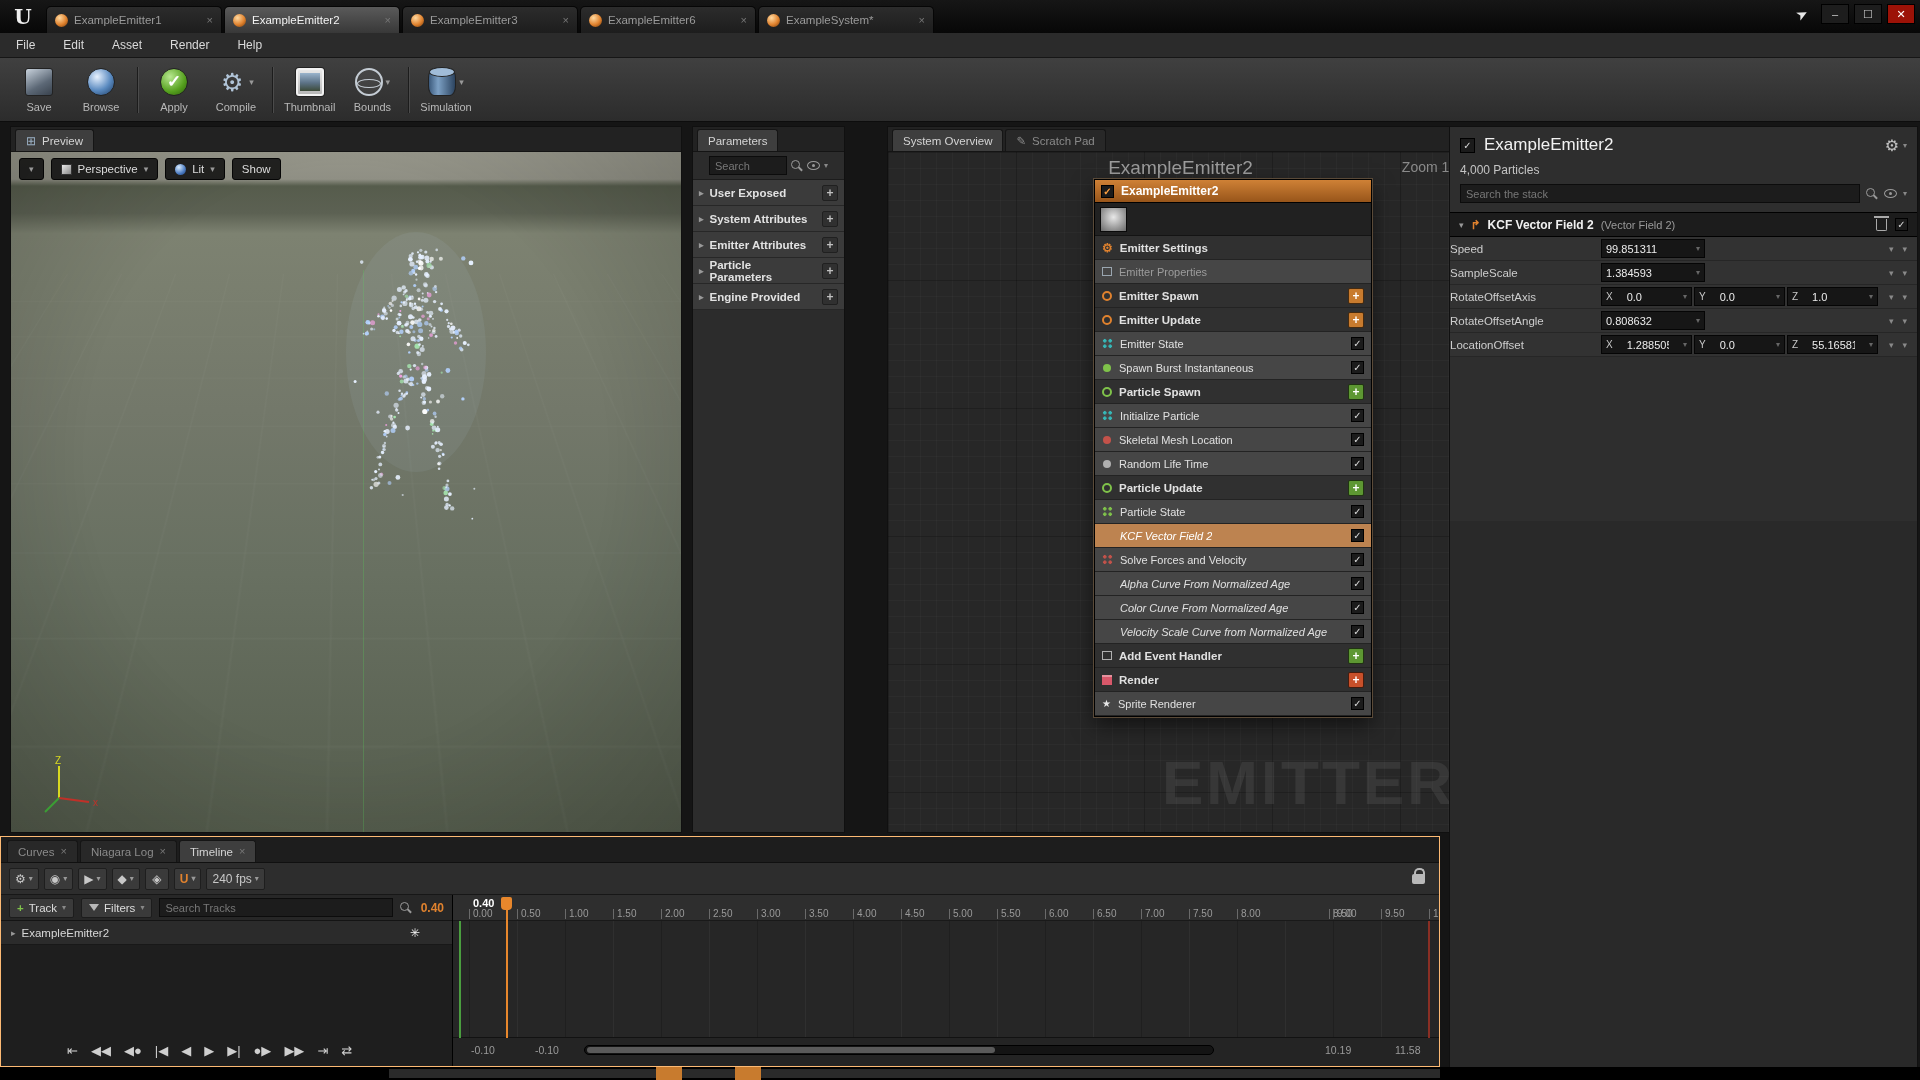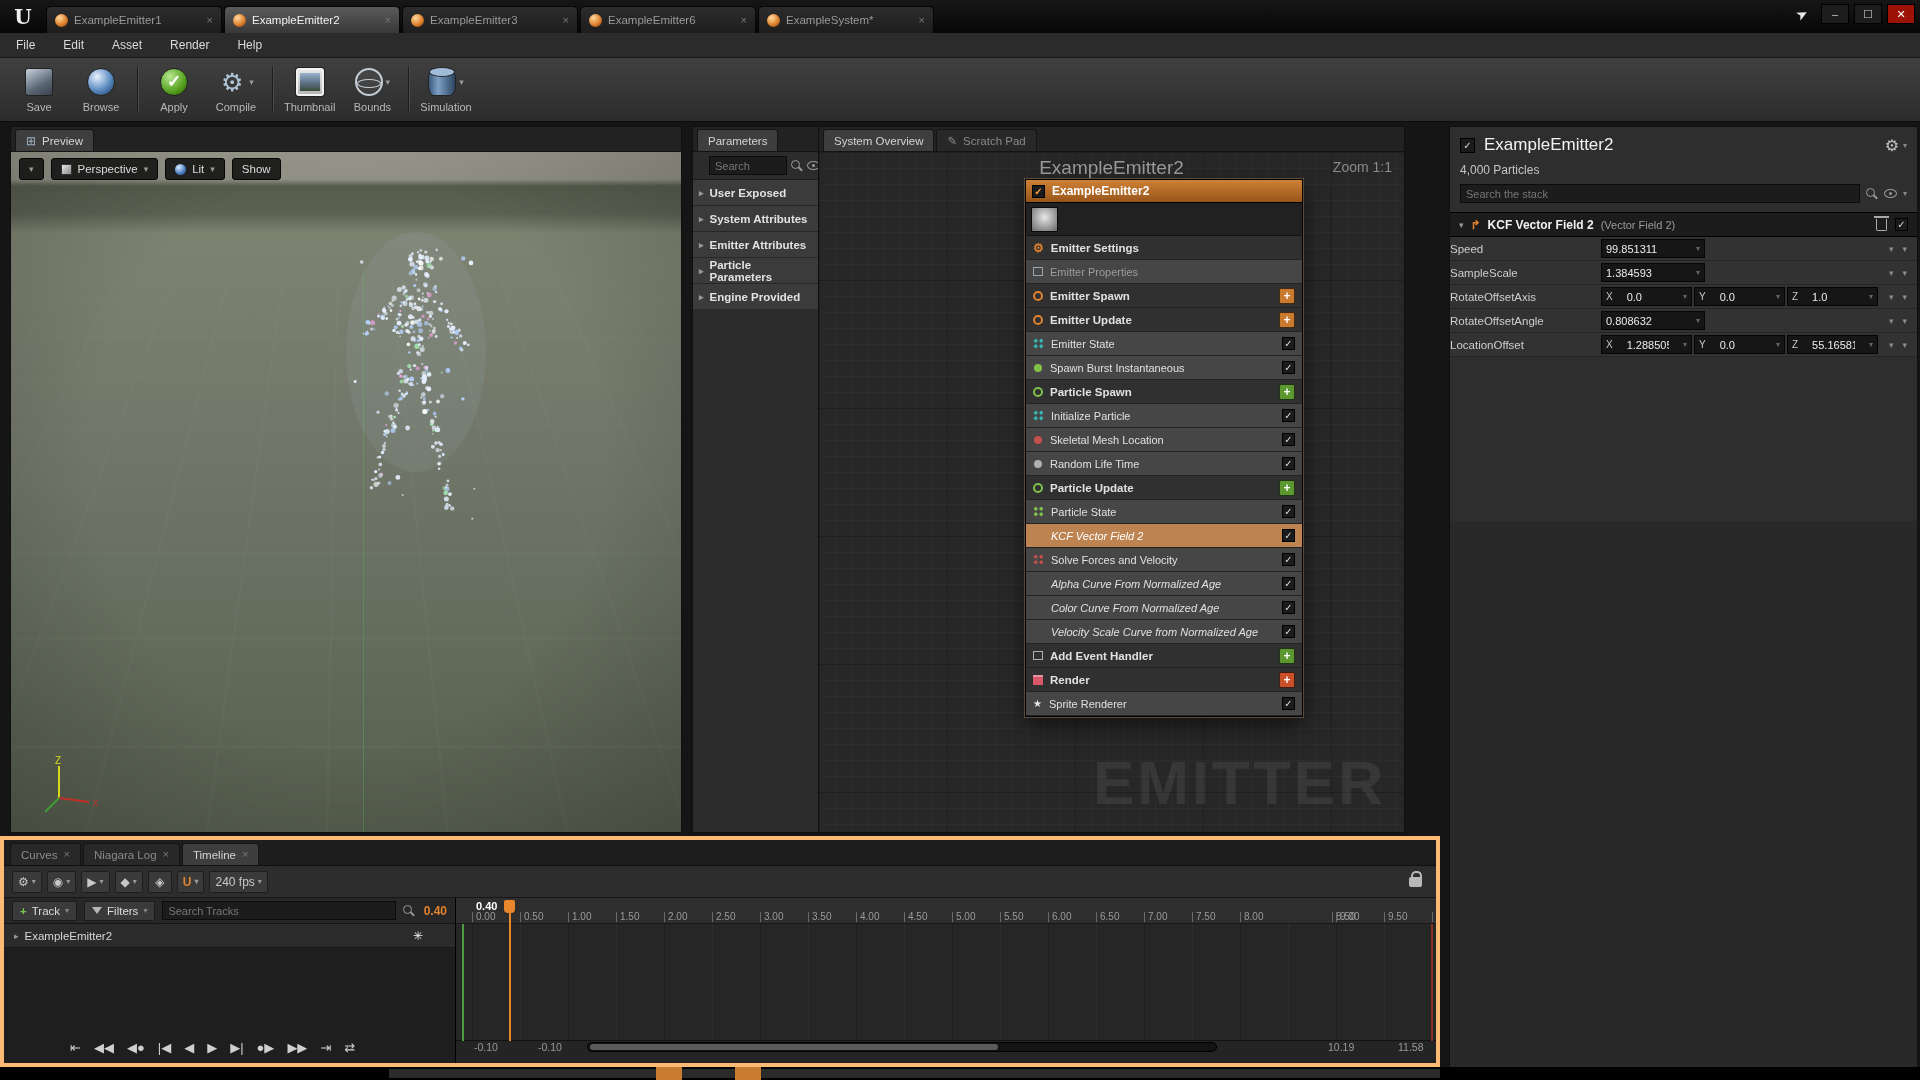--- a/index.html
+++ b/index.html
@@ -69,21 +69,21 @@
   .mag::before{content:"";position:absolute;width:7px;height:7px;border:1.5px solid #9a9a9a;border-radius:50%;left:0;top:0;}
   .mag::after{content:"";position:absolute;width:5px;height:1.5px;background:#9a9a9a;transform:rotate(45deg);right:0;bottom:2px;}
   .eye{width:13px;height:9px;border:1px solid #9a9a9a;border-radius:50%;position:relative;flex:0 0 13px;}
   .eye::after{content:"";position:absolute;left:4px;top:2px;width:3px;height:3px;border-radius:50%;background:#9a9a9a;}
   .dd-small{font-size:8px;color:#888;}
   .param-row{height:26px;display:flex;align-items:center;gap:6px;padding:0 6px;background:#3b3b3b;border-bottom:1px solid #272727;font-weight:bold;color:#e2e2e2;font-size:11.5px;}
   .caret{color:#999;font-size:9px;}
   .param-plus{margin-left:auto;width:16px;height:16px;border:1px solid #202020;border-radius:2px;background:#303030;color:#c0c0c0;font-size:12px;line-height:14px;text-align:center;}
 
   
-  #overview-panel{left:818px;top:126px;width:587px;height:707px;}
+  #overview-panel{left:887px;top:126px;width:587px;height:707px;}
   .graph{position:absolute;left:0;top:25px;right:0;bottom:0;background-color:#272727;background-image:linear-gradient(rgba(0,0,0,.30) 1px,transparent 1px),linear-gradient(90deg,rgba(0,0,0,.30) 1px,transparent 1px),linear-gradient(rgba(255,255,255,.025) 1px,transparent 1px),linear-gradient(90deg,rgba(255,255,255,.025) 1px,transparent 1px);background-size:128px 128px,128px 128px,16px 16px,16px 16px;overflow:hidden;}
   .graph-title{position:absolute;top:5px;left:0;right:0;text-align:center;font-size:19px;color:#9c9c9c;}
   .zoom-label{position:absolute;top:7px;right:12px;font-size:14px;color:#8a8a8a;}
   .watermark{position:absolute;right:18px;bottom:14px;font-size:62px;font-weight:bold;color:rgba(255,255,255,.08);letter-spacing:3px;}
   .node{position:absolute;left:206px;top:27px;width:278px;background:#2b2b2b;border:1px solid #000;box-shadow:0 0 0 1px #5a4a38,0 8px 20px rgba(0,0,0,.55);}
   .node-header{height:23px;background:linear-gradient(#cf8136,#98551a);display:flex;align-items:center;gap:7px;padding:0 6px;color:#fff;font-weight:bold;font-size:12px;border-bottom:1px solid #000;}
   .node-thumb-row{height:33px;background:#212121;border-bottom:1px solid #141414;display:flex;align-items:center;padding:0 5px;}
   .node-thumb{width:27px;height:25px;border:1px solid #0a0a0a;background:radial-gradient(circle at 50% 40%,#e8e8e8,#9a9a9a 60%,#6a6a6a);}
   .node-row{height:24px;display:flex;align-items:center;gap:7px;padding:0 7px;font-size:11px;color:#e0e0e0;border-bottom:1px solid #232323;background:#464646;}
   .node-row.group{background:#303030;font-weight:bold;font-size:11.5px;}
@@ -120,21 +120,21 @@
   .field{height:19px;background:#161616;border:1px solid #050505;display:flex;align-items:center;font-size:11px;color:#ececec;padding:0 4px;gap:14px;}
   .field.scalar{width:104px;}
   .field.vec{width:91px;}
   .field .fv{flex:1;white-space:nowrap;overflow:hidden;}
   .field .fd{color:#666;font-size:8px;}
   .vec-letter{font-size:10px;color:#c8c8c8;}
   .row-right-icons{position:absolute;right:10px;display:flex;gap:9px;color:#8a8a8a;font-size:9px;}
   .sel-rest{position:absolute;left:0;right:0;bottom:0;top:394px;background:#292929;}
 
   
-  #timeline-panel{left:0;top:836px;width:1440px;height:231px;background:#222;border:4px solid #fdba74;}
+  #timeline-panel{left:0;top:836px;width:1440px;height:231px;background:#222;border:1px solid #fdba74;}
   .bp-tabs{height:26px;background:#1d1d1d;display:flex;align-items:flex-end;gap:2px;padding-left:6px;border-bottom:1px solid #101010;}
   .tl-toolbar{height:32px;background:#2d2d2d;border-bottom:1px solid #171717;display:flex;align-items:center;gap:5px;padding:0 8px;}
   .tlb{height:22px;min-width:24px;padding:0 5px;display:flex;align-items:center;justify-content:center;gap:3px;background:#3a3a3a;border:1px solid #1e1e1e;border-radius:2px;color:#c8c8c8;font-size:12px;}
   .tlb .dd{font-size:8px;color:#999;}
   .tlb.magnet{color:#e0822e;font-weight:bold;}
   .lockbtn{margin-left:auto;width:13px;height:10px;background:#b8b8b8;border-radius:2px;position:relative;margin-right:6px;}
   .lockbtn::before{content:"";position:absolute;left:2px;top:-6px;width:7px;height:7px;border:2px solid #b8b8b8;border-bottom:none;border-radius:5px 5px 0 0;}
   .tl-left{position:absolute;left:0;top:58px;width:452px;bottom:0;background:#1e1e1e;border-right:1px solid #000;}
   .tl-ctrl-row{height:26px;display:flex;align-items:center;gap:7px;padding:0 8px;background:#272727;border-bottom:1px solid #141414;}
   .pill-btn{display:flex;align-items:center;gap:5px;background:#3a3a3a;border:1px solid #1c1c1c;border-radius:2px;height:20px;padding:0 7px;font-size:11.5px;color:#dcdcdc;}

